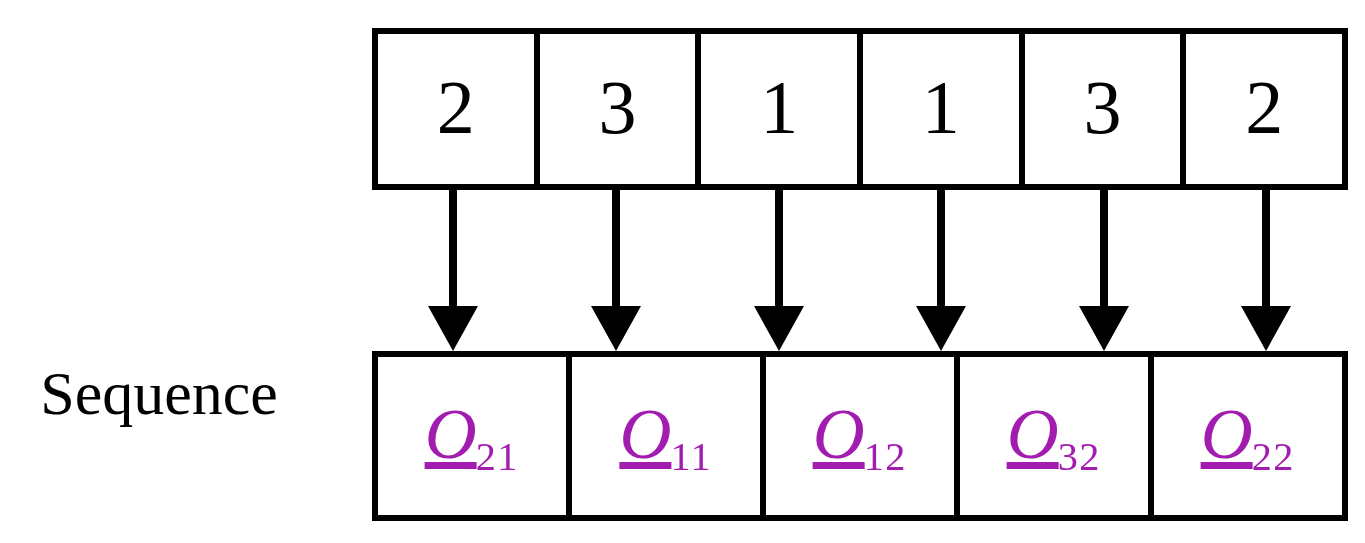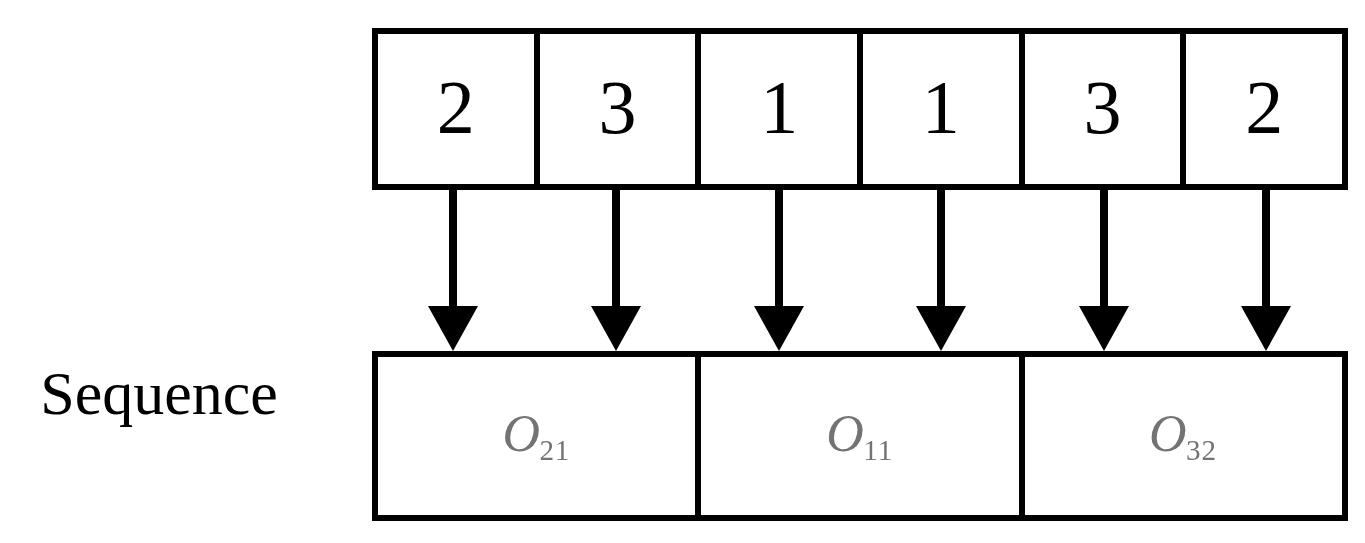--- a/index.html
+++ b/index.html
@@ -73,26 +73,27 @@
   .cell-num {
     font-size: 76px;
     line-height: 1;
     font-family: "Liberation Serif", "DejaVu Serif", serif;
     color: #000000;
     position: relative;
     top: -2px;
   }
 
   .op {
-    font-size: 52px;
+    font-size: 72px;
     line-height: 1;
-    color: #737373;
+    color: #a21caf;
     position: relative;
     top: -2px;
     white-space: nowrap;
+    text-decoration: underline;
   }
   .op .op-base {
     font-style: italic;
     font-family: "Liberation Serif", "DejaVu Serif", serif;
     letter-spacing: 0px;
   }
   .op .op-sub {
     font-style: normal;
     font-family: "Liberation Serif", "DejaVu Serif", serif;
     font-size: 0.56em;
@@ -195,17 +196,23 @@
   </div>
 
   <div class="row" id="row-bottom">
     <div class="cell">
       <span class="op"><span class="op-base">O</span><span class="op-sub">21</span></span>
     </div>
     <div class="cell">
       <span class="op"><span class="op-base">O</span><span class="op-sub">11</span></span>
     </div>
     <div class="cell">
+      <span class="op"><span class="op-base">O</span><span class="op-sub">12</span></span>
+    </div>
+    <div class="cell">
       <span class="op"><span class="op-base">O</span><span class="op-sub">32</span></span>
     </div>
+    <div class="cell">
+      <span class="op"><span class="op-base">O</span><span class="op-sub">22</span></span>
+    </div>
   </div>
 
 </div>
 
 </body></html>

